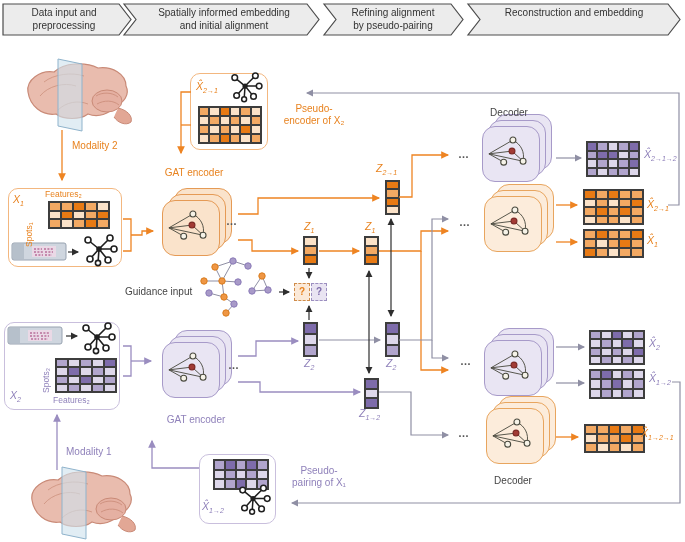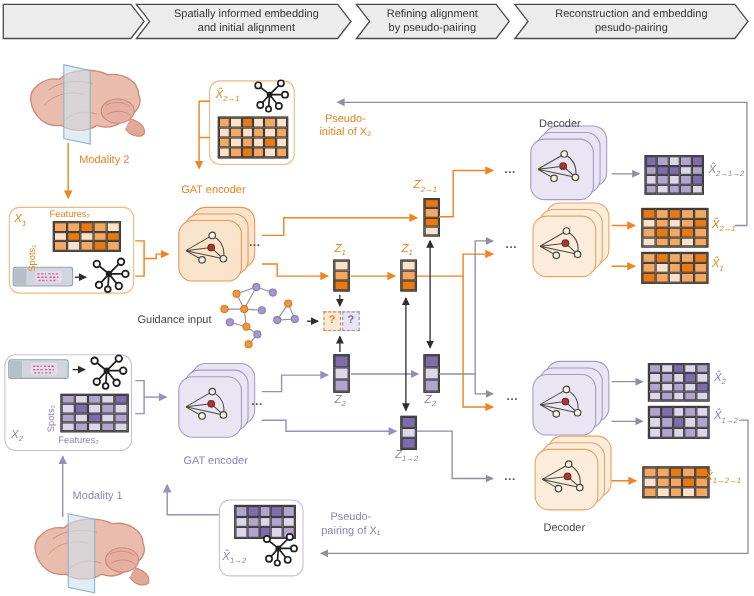--- a/index.html
+++ b/index.html
@@ -451,44 +451,47 @@
       <path d="M68,252 L78,252" marker-end="url(#ah-b)"></path>
       <path d="M66,336 L77,336" marker-end="url(#ah-b)"></path>
       <path d="M279,292 L289,292" marker-end="url(#ah-b)"></path>
       <path d="M309,268 L309,278" marker-end="url(#ah-b)"></path>
       <path d="M309,320 L309,306" marker-end="url(#ah-b)"></path>
       <path d="M391,219 L391,316" marker-start="url(#ah-b)" marker-end="url(#ah-b)"></path>
       <path d="M369,271 L369,373" marker-start="url(#ah-b)" marker-end="url(#ah-b)"></path>
     </g>
   </svg>
 
+  <div class="banner-lbl" style="left:8px;top:7px;width:112px;">
+    <div>Data input and</div>
+      <div>preprocessing</div>
+  </div>
   <div class="banner-lbl" style="left:140px;top:7px;width:168px;">
     <div>Spatially informed embedding</div>
       <div>and initial alignment</div>
   </div>
   <div class="banner-lbl" style="left:332px;top:7px;width:122px;">
     <div>Refining alignment</div>
       <div>by pseudo-pairing</div>
   </div>
   <div class="banner-lbl" style="left:476px;top:7px;width:196px;">
     <div>Reconstruction and embedding</div>
-      <div>pesudo-pairing</div>
   </div>
 
   <div class="lbl orange" style="left:72px;top:140px;">Modality 2</div>
   <div class="lbl purple" style="left:66px;top:446px;">Modality 1</div>
   <div class="lbl orange ctr" style="left:148px;top:167px;width:92px;">GAT encoder</div>
   <div class="lbl purple ctr" style="left:150px;top:414px;width:92px;">GAT encoder</div>
   <div class="lbl dark" style="left:125px;top:286px;">Guidance input</div>
   <div class="lbl dark ctr" style="left:478px;top:107px;width:62px;">Decoder</div>
   <div class="lbl dark ctr" style="left:482px;top:475px;width:62px;">Decoder</div>
 
   <div class="lbl orange ctr" style="left:278px;top:103px;width:72px;">
     <div>Pseudo-</div>
-      <div>initial of X₂</div>
+      <div>encoder of X₂</div>
   </div>
   <div class="lbl purple ctr" style="left:283px;top:465px;width:72px;">
     <div>Pseudo-</div>
       <div>pairing of X₁</div>
   </div>
 
   <div class="lbl orange" style="left:45px;top:188px;font-size:8.5px;">Features₂</div>
   <div class="lbl orange vert" style="left:23px;top:247px;font-size:8.5px;">Spots₁</div>
   <div class="lbl purple" style="left:53px;top:394px;font-size:8.5px;">Features₂</div>
   <div class="lbl purple vert" style="left:40px;top:393px;font-size:8.5px;">Spots₂</div>

